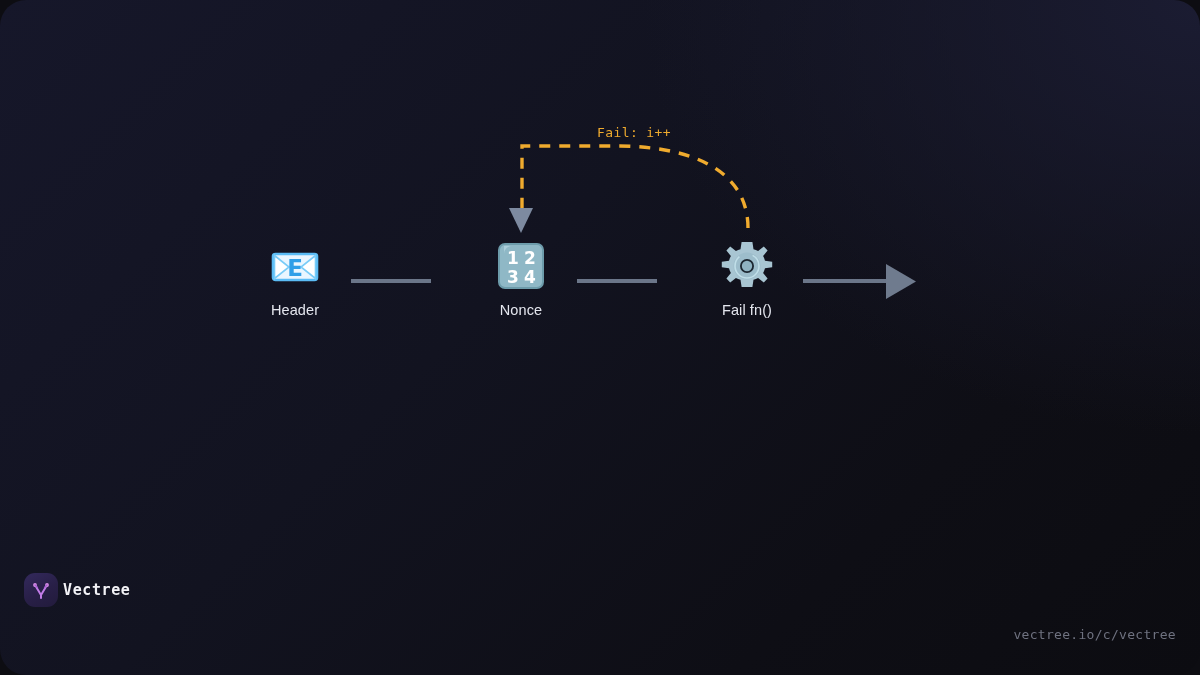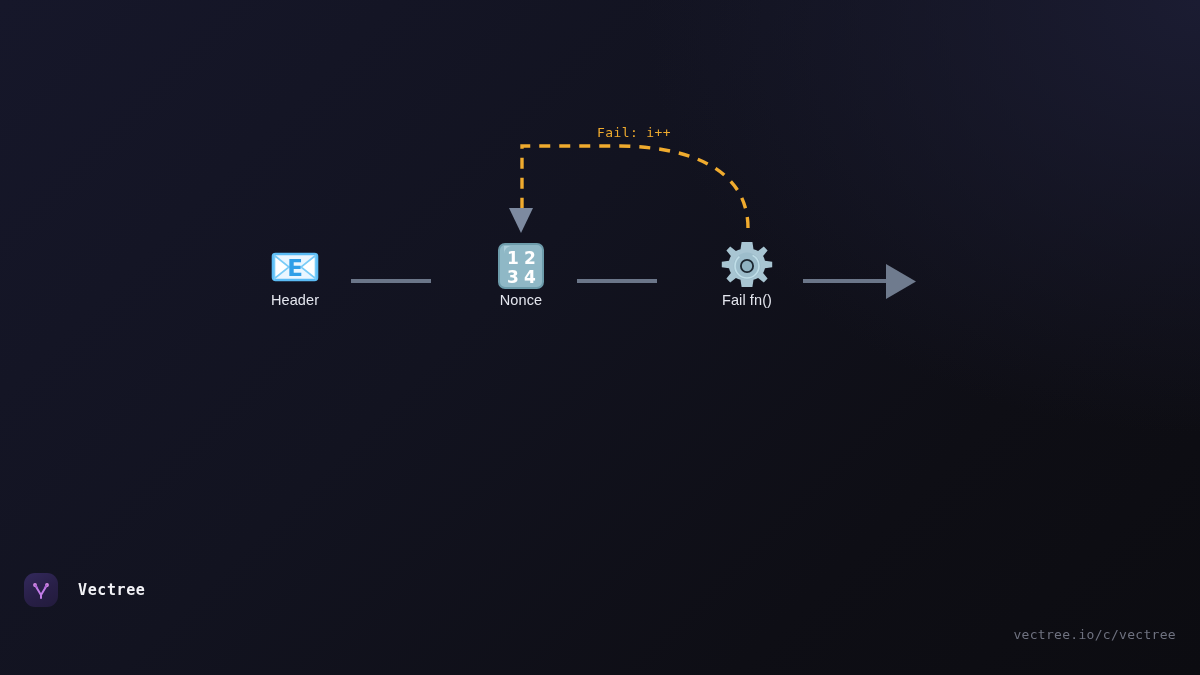--- a/index.html
+++ b/index.html
@@ -11,20 +11,21 @@
     position: relative;
     width: 1200px;
     height: 675px;
     overflow: hidden;
     background:
       radial-gradient(ellipse 900px 700px at 100% 0%, #1b1c32 0%, rgba(27,28,50,0) 62%),
       linear-gradient(135deg, #16172a 0%, #121320 42%, #0e0e15 75%, #0c0c11 100%);
     font-family: "Liberation Sans", sans-serif;
     color: #e8e9ef;
     user-select: none;
+    border-radius: 26px;
   }
 
   
   #diagram {
     position: absolute;
     left: 0; top: 0;
     width: 1200px; height: 675px;
   }
   #edges {
     position: absolute;
@@ -39,20 +40,21 @@
     text-align: center;
     transform: translateX(-60px);
   }
   .node .glyph {
     height: 60px;
     line-height: 60px;
     font-size: 46px;
     font-family: "DejaVu Sans", sans-serif;
   }
   .node .caption {
+    margin-top: 10px;
     font-size: 14.5px;
     color: #e4e6ee;
     letter-spacing: .1px;
     font-family: "Liberation Sans", sans-serif;
   }
 
   
   .icon-art { display: inline-block; vertical-align: middle; }
 
   .edge-label {
@@ -72,21 +74,21 @@
     bottom: 0;
     width: 1200px;
     height: 110px;
   }
   #brand-row {
     position: absolute;
     left: 24px;
     top: 8px;
     display: flex;
     align-items: center;
-    gap: 20px;
+    gap: 5px;
   }
   #brand-logo {
     width: 34px;
     height: 34px;
     border-radius: 11px;
     background: linear-gradient(150deg, #33295c 0%, #281f47 55%, #221b3c 100%);
     display: flex;
     align-items: center;
     justify-content: center;
   }

